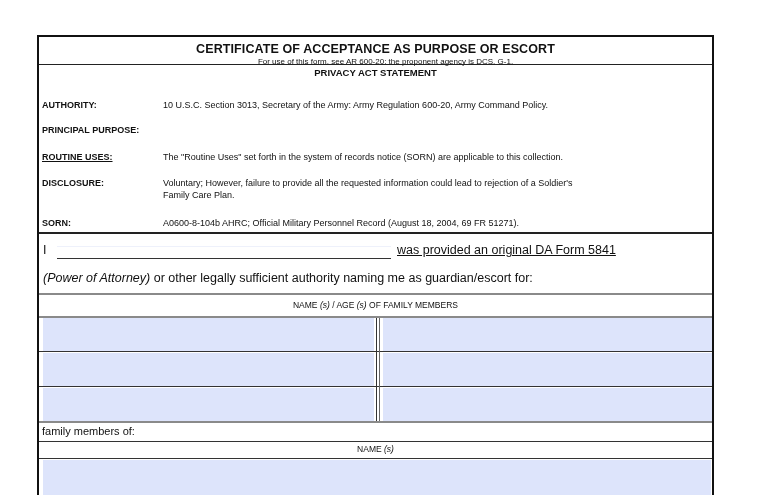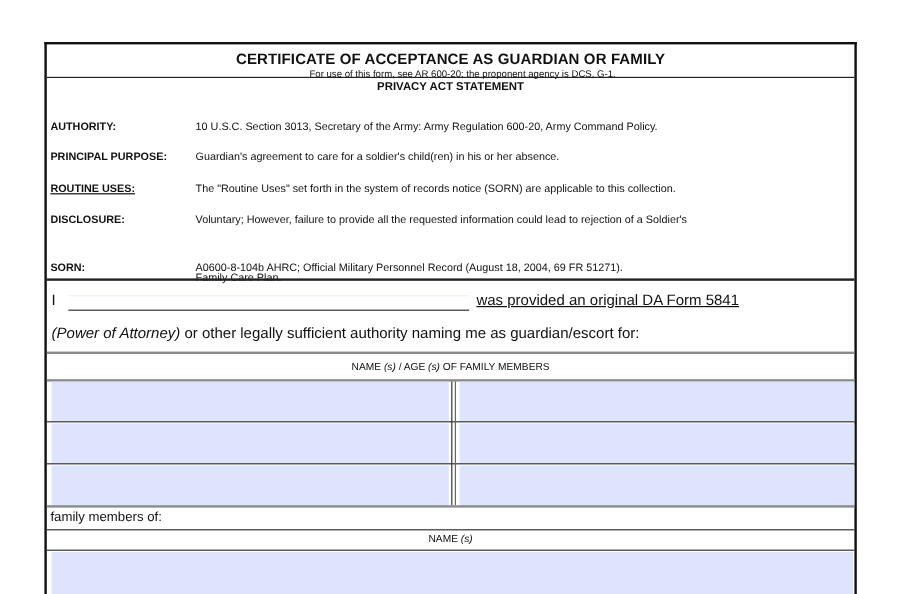--- a/index.html
+++ b/index.html
@@ -19,38 +19,37 @@
     .colhead { left: 0; right: 0; text-align: center; font-size: 8.5px; }
     .field { position: absolute; background: #dde4fb; }
     .vsplit { position: absolute; left: 337px; width: 0; border-left: 1px solid #333; }
     .vsplit2 { position: absolute; left: 340px; width: 0; border-left: 1px solid #666; }
     .fam { left: 3px; font-size: 11px; }
   </style>
 </head>
 <body>
 
 <div class="form">
-  <div class="abs title">CERTIFICATE OF ACCEPTANCE AS GUARDIAN OR FAMILY</div>
+  <div class="abs title">CERTIFICATE OF ACCEPTANCE AS PURPOSE OR ESCORT</div>
   <div class="abs subtitle">For use of this form, see AR 600-20; the proponent agency is DCS, G-1.</div>
   <div class="hline" style="top:27px;"></div>
 
   <div class="abs pa-head">PRIVACY ACT STATEMENT</div>
 
   <div class="abs pa-label" style="top:63px;">AUTHORITY:</div>
   <div class="abs pa-text" style="top:63px;">10 U.S.C. Section 3013, Secretary of the Army: Army Regulation 600-20, Army Command Policy.</div>
 
   <div class="abs pa-label" style="top:88px;">PRINCIPAL PURPOSE:</div>
-  <div class="abs pa-text" style="top:88px;">Guardian's agreement to care for a soldier's child(ren) in his or her absence.</div>
 
   <div class="abs pa-label" style="top:115px;text-decoration:underline;">ROUTINE USES:</div>
   <div class="abs pa-text" style="top:115px;">The "Routine Uses" set forth in the system of records notice (SORN) are applicable to this collection.</div>
 
   <div class="abs pa-label" style="top:141px;">DISCLOSURE:</div>
   <div class="abs pa-text" style="top:141px;">Voluntary; However, failure to provide all the requested information could lead to rejection of a Soldier's</div>
-  <div class="abs pa-text" style="top:153px;margin-top:36px;">Family Care Plan.</div>
+  <div class="abs pa-text" style="top:153px;">Family Care Plan.</div>
 
   <div class="abs pa-label" style="top:181px;">SORN:</div>
   <div class="abs pa-text" style="top:181px;">A0600-8-104b AHRC; Official Military Personnel Record (August 18, 2004, 69 FR 51271).</div>
 
   <div class="hline thick" style="top:195px;"></div>
 
   <div class="abs" style="left:0; top:197px; right:0; height:58px;">
     <span class="abs stmt" style="left:4px; top:9px;">I</span>
     <div class="name-line">
       <span></span>

